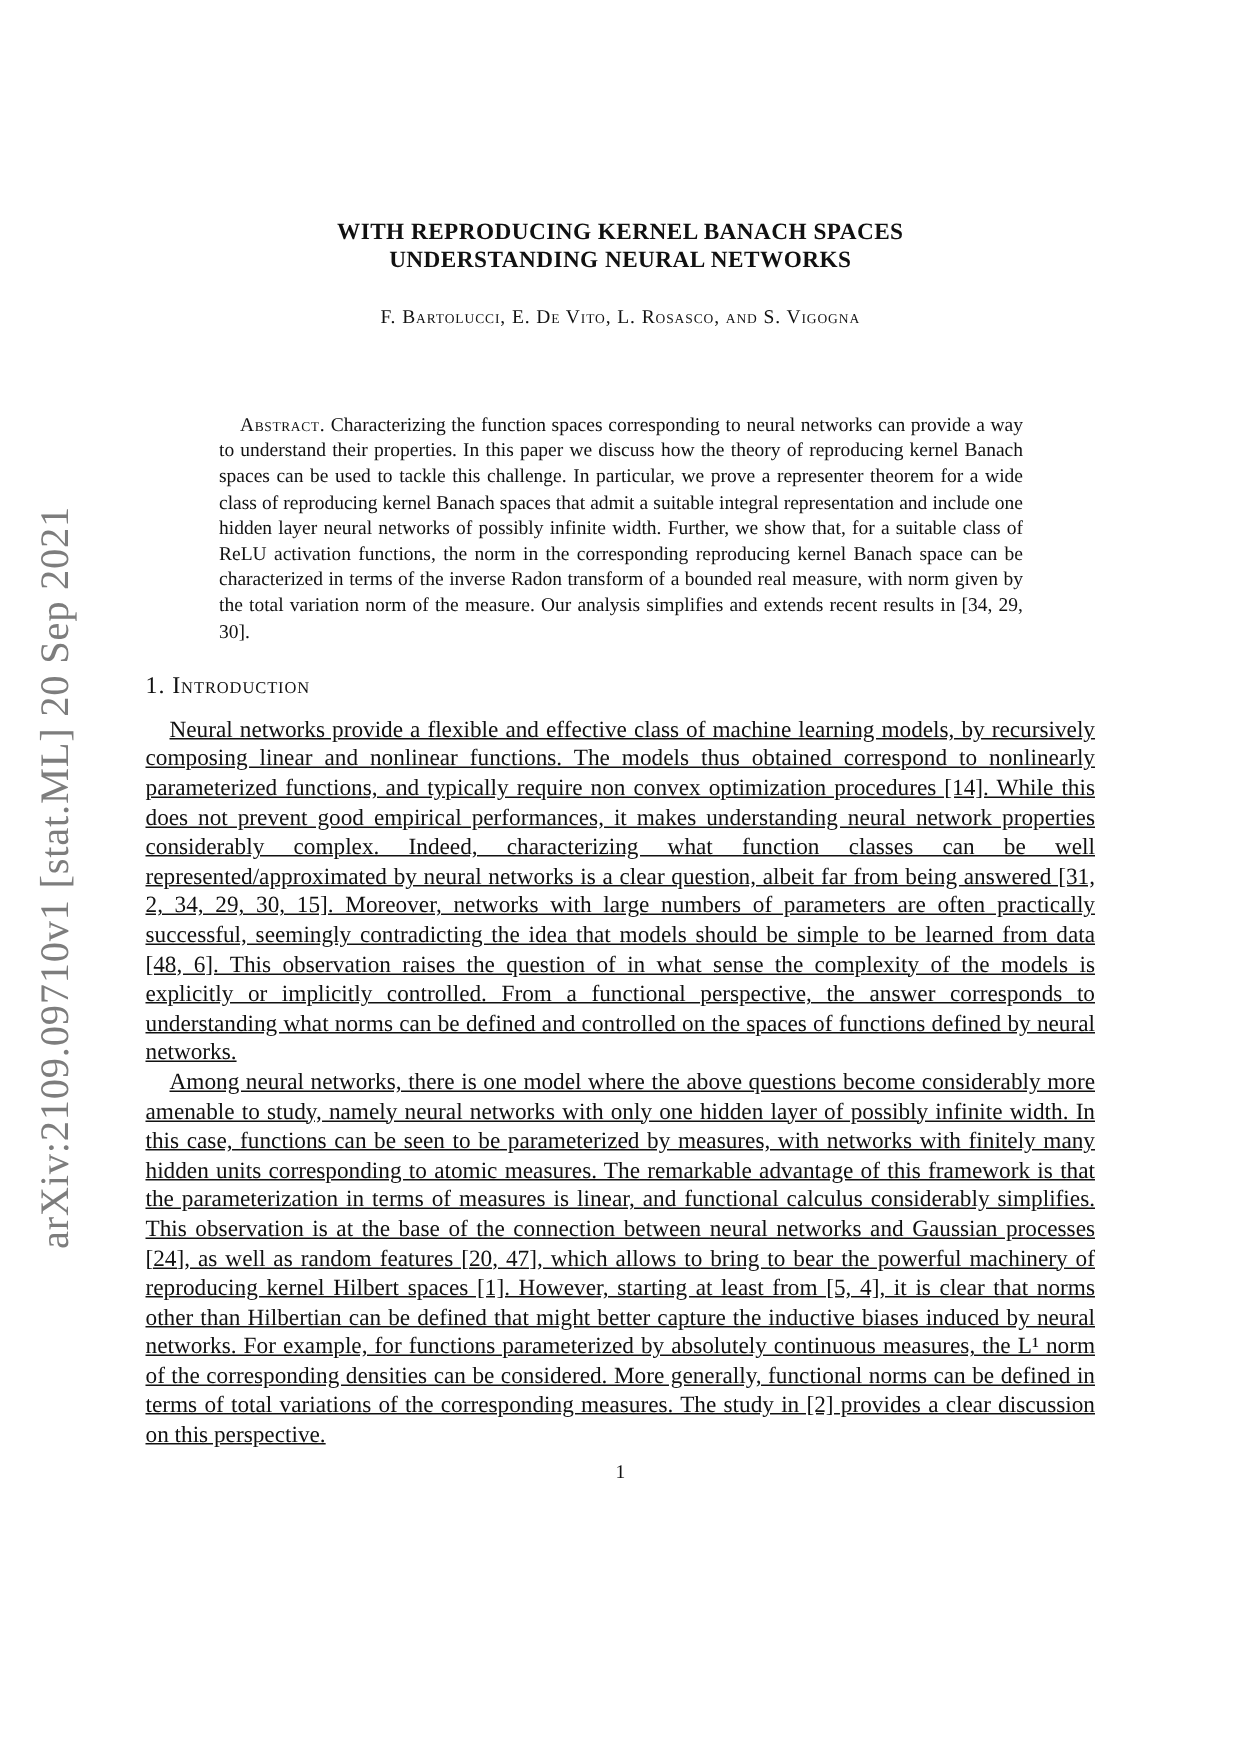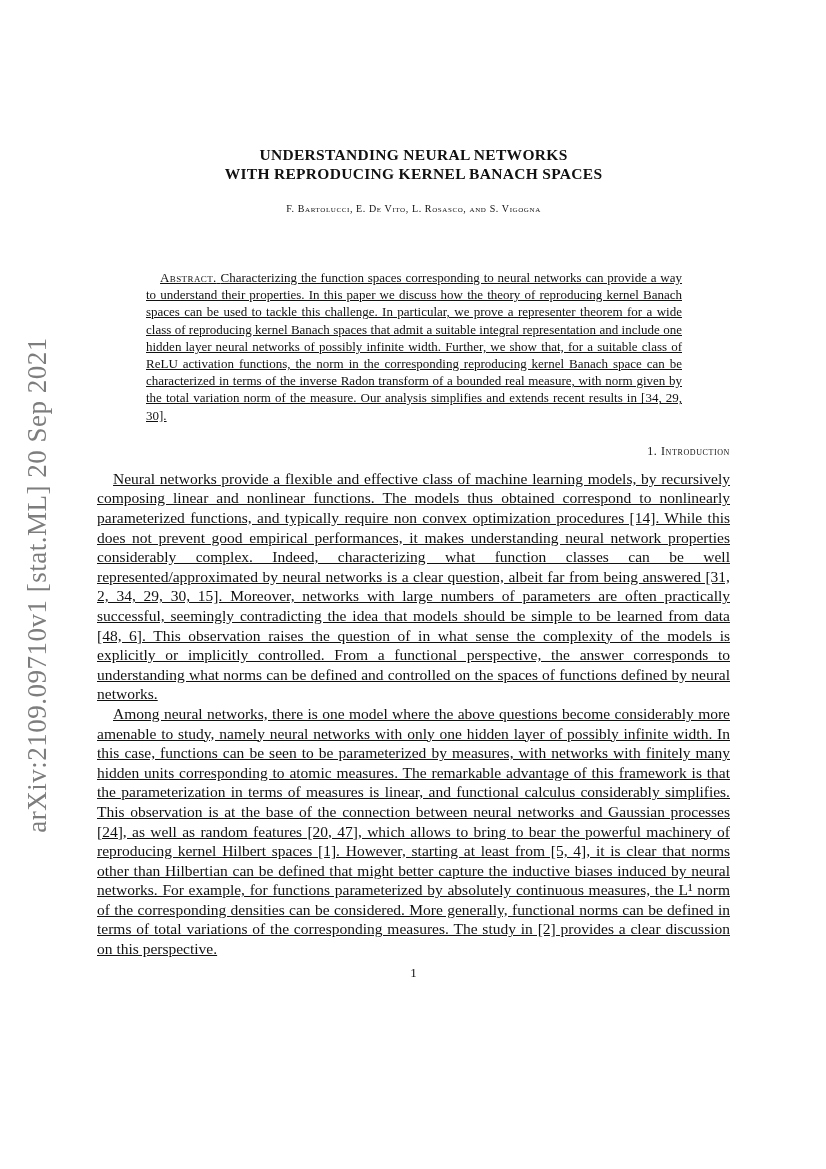--- a/index.html
+++ b/index.html
@@ -41,42 +41,41 @@
     font-weight: bold;
     line-height: 19px;
     letter-spacing: 0.3px;
   }
   .title-line {
     display: block;
   }
   .authors {
     margin-top: 20px;
     text-align: center;
-    font-size: 10px;
+    font-size: 13px;
     font-variant: small-caps;
     letter-spacing: 0.6px;
   }
   .abstract {
     margin-top: 55px;
     margin-left: 49px;
     margin-right: 48px;
     font-size: 13px;
     line-height: 17.2px;
     text-align: justify;
     text-indent: 14px;
-    text-decoration: underline;
   }
   .abstract-label {
     font-variant: small-caps;
     letter-spacing: 0.4px;
   }
   .section-heading {
     margin: 20px 0 0 0;
-    text-align: right;
-    font-size: 12px;
+    text-align: left;
+    font-size: 16px;
     font-weight: normal;
     font-variant: small-caps;
     letter-spacing: 0.6px;
   }
   .body-para {
     margin: 0;
     font-size: 15.5px;
     line-height: 19.6px;
     text-align: justify;
     text-decoration: underline;
@@ -96,22 +95,22 @@
 </head>
 <body>
 
 <div class="page">
 
   <div class="watermark">arXiv:2109.09710v1  [stat.ML]  20 Sep 2021</div>
 
   <div class="content">
 
     <h1 class="title">
+      <span class="title-line">WITH REPRODUCING KERNEL BANACH SPACES</span>
       <span class="title-line">UNDERSTANDING NEURAL NETWORKS</span>
-      <span class="title-line">WITH REPRODUCING KERNEL BANACH SPACES</span>
     </h1>
 
     <div class="authors">F. Bartolucci, E. De Vito, L. Rosasco, and S. Vigogna</div>
 
     <div class="abstract">
       <span class="abstract-label">Abstract.</span>
       <span class="abstract-text">Characterizing the function spaces corresponding to neural networks can provide a way to understand their properties. In this paper we discuss how the theory of reproducing kernel Banach spaces can be used to tackle this challenge. In particular, we prove a representer theorem for a wide class of reproducing kernel Banach spaces that admit a suitable integral representation and include one hidden layer neural networks of possibly infinite width. Further, we show that, for a suitable class of ReLU activation functions, the norm in the corresponding reproducing kernel Banach space can be characterized in terms of the inverse Radon transform of a bounded real measure, with norm given by the total variation norm of the measure. Our analysis simplifies and extends recent results in [34, 29, 30].</span>
     </div>
 
     <h2 class="section-heading">1. Introduction</h2>

